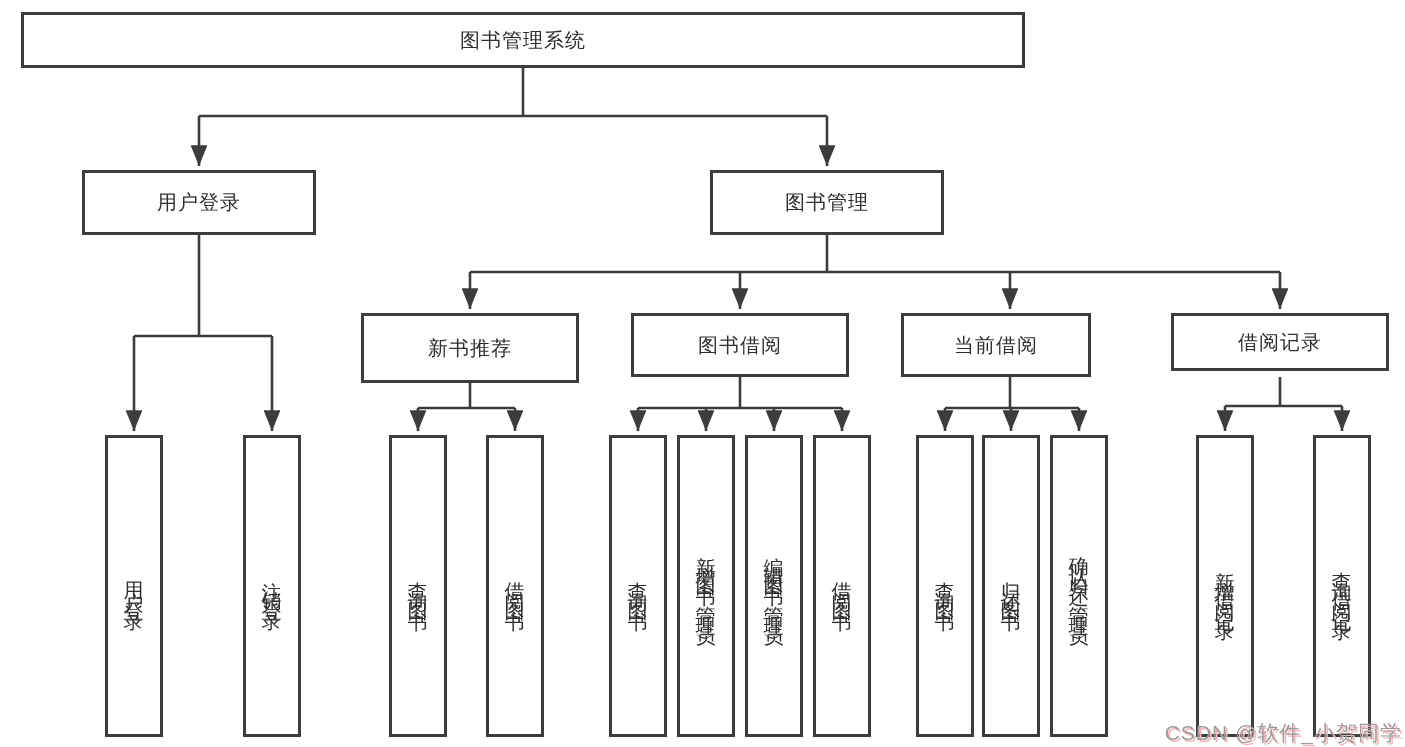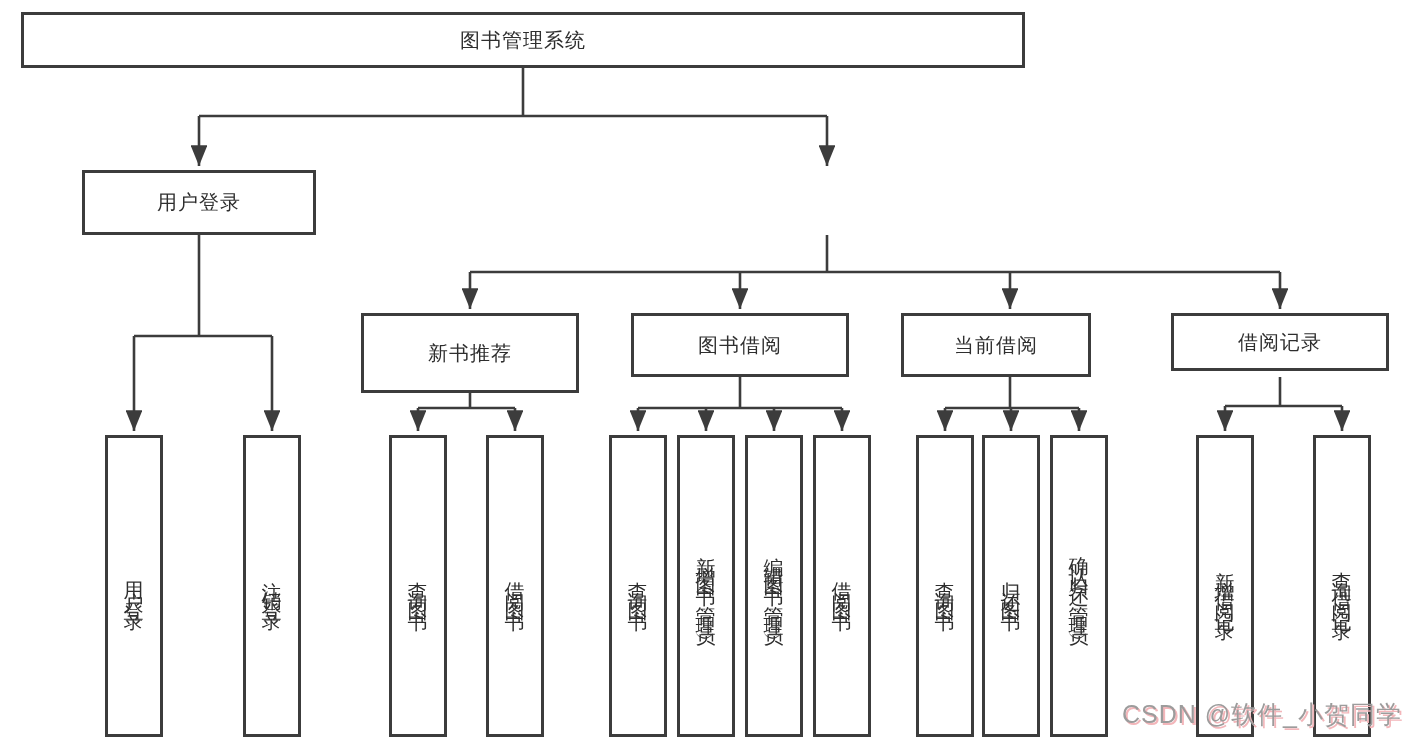--- a/index.html
+++ b/index.html
@@ -39,22 +39,22 @@
     writing-mode: vertical-rl;
     text-orientation: mixed;
     font-size: 20px;
     letter-spacing: 10px;
     line-height: 1;
     white-space: nowrap;
   }
   .watermark {
     position: absolute;
     right: 3px;
-    bottom: 16px;
-    font-size: 25px;
+    bottom: 0;
+    font-size: 21px;
     color: #9c9c9c;
     text-shadow: 2px 2px 0 #f3b6ba;
     letter-spacing: 1px;
     z-index: 10;
     white-space: nowrap;
     margin-left: 12px;
   }
 </style>
 </head>
 <body>
@@ -107,22 +107,23 @@
       <path d="M1280 377 V406"></path>
       <path d="M1225 406 H1342"></path>
       <path d="M1225 406 V431" marker-end="url(#arrow)"></path>
       <path d="M1342 406 V431" marker-end="url(#arrow)"></path>
     </g>
   </svg>
 
   <div class="node node-root" style="left:21px; top:12px; width:1004px; height:56px;font-family:Liberation Serif, serif;">图书管理系统</div>
 
   <div class="node node-branch" style="left:82px; top:170px; width:234px; height:65px;">用户登录</div>
+  <div class="node node-branch" style="left:710px; top:170px; width:234px; height:65px;">图书管理</div>
 
-  <div class="node node-sub" style="left:361px; top:313px; width:218px; height:80px;">新书推荐</div>
+  <div class="node node-sub" style="left:361px; top:313px; width:218px; height:70px;">新书推荐</div>
   <div class="node node-sub" style="left:631px; top:313px; width:218px; height:64px;">图书借阅</div>
   <div class="node node-sub" style="left:901px; top:313px; width:190px; height:64px;">当前借阅</div>
   <div class="node node-sub" style="left:1171px; top:313px; width:218px; height:58px;">借阅记录</div>
 
   <div class="node node-leaf" style="left:105px; top:435px; width:58px; height:302px;">
     <span class="vtext">用户登录</span>
   </div>
   <div class="node node-leaf" style="left:243px; top:435px; width:58px; height:302px;">
     <span class="vtext">注销登录</span>
   </div>

